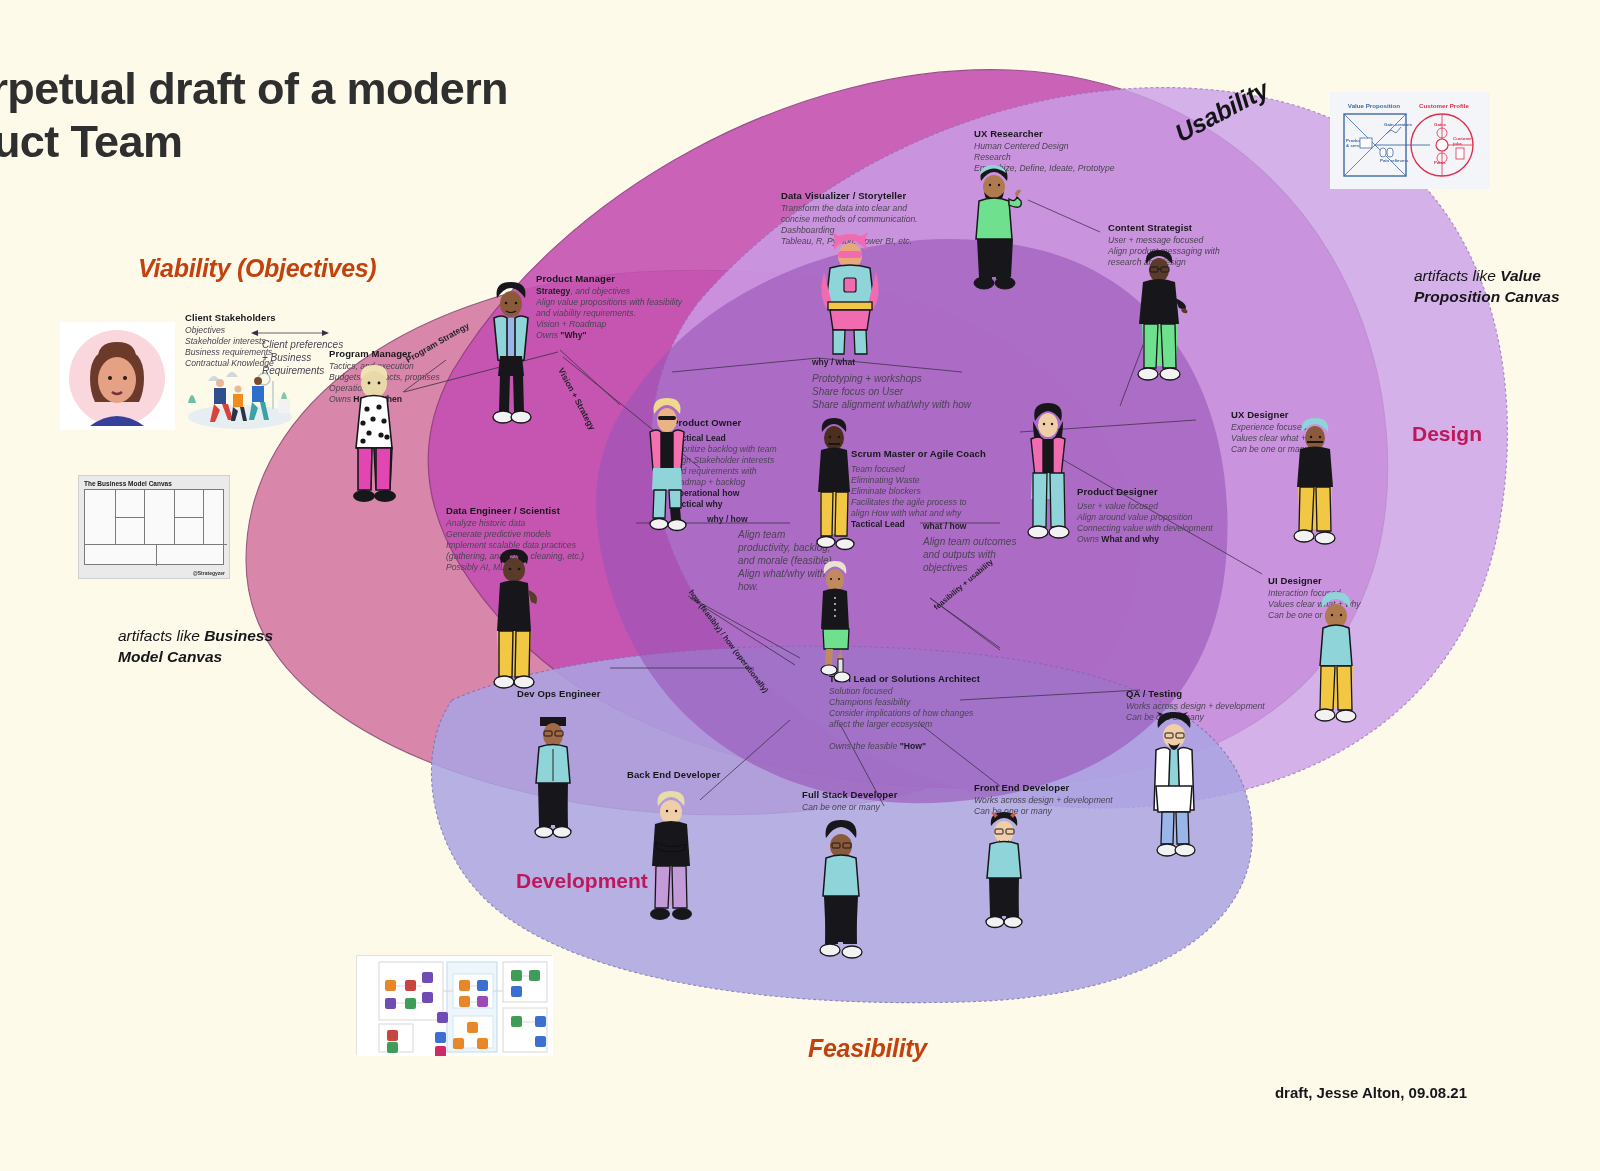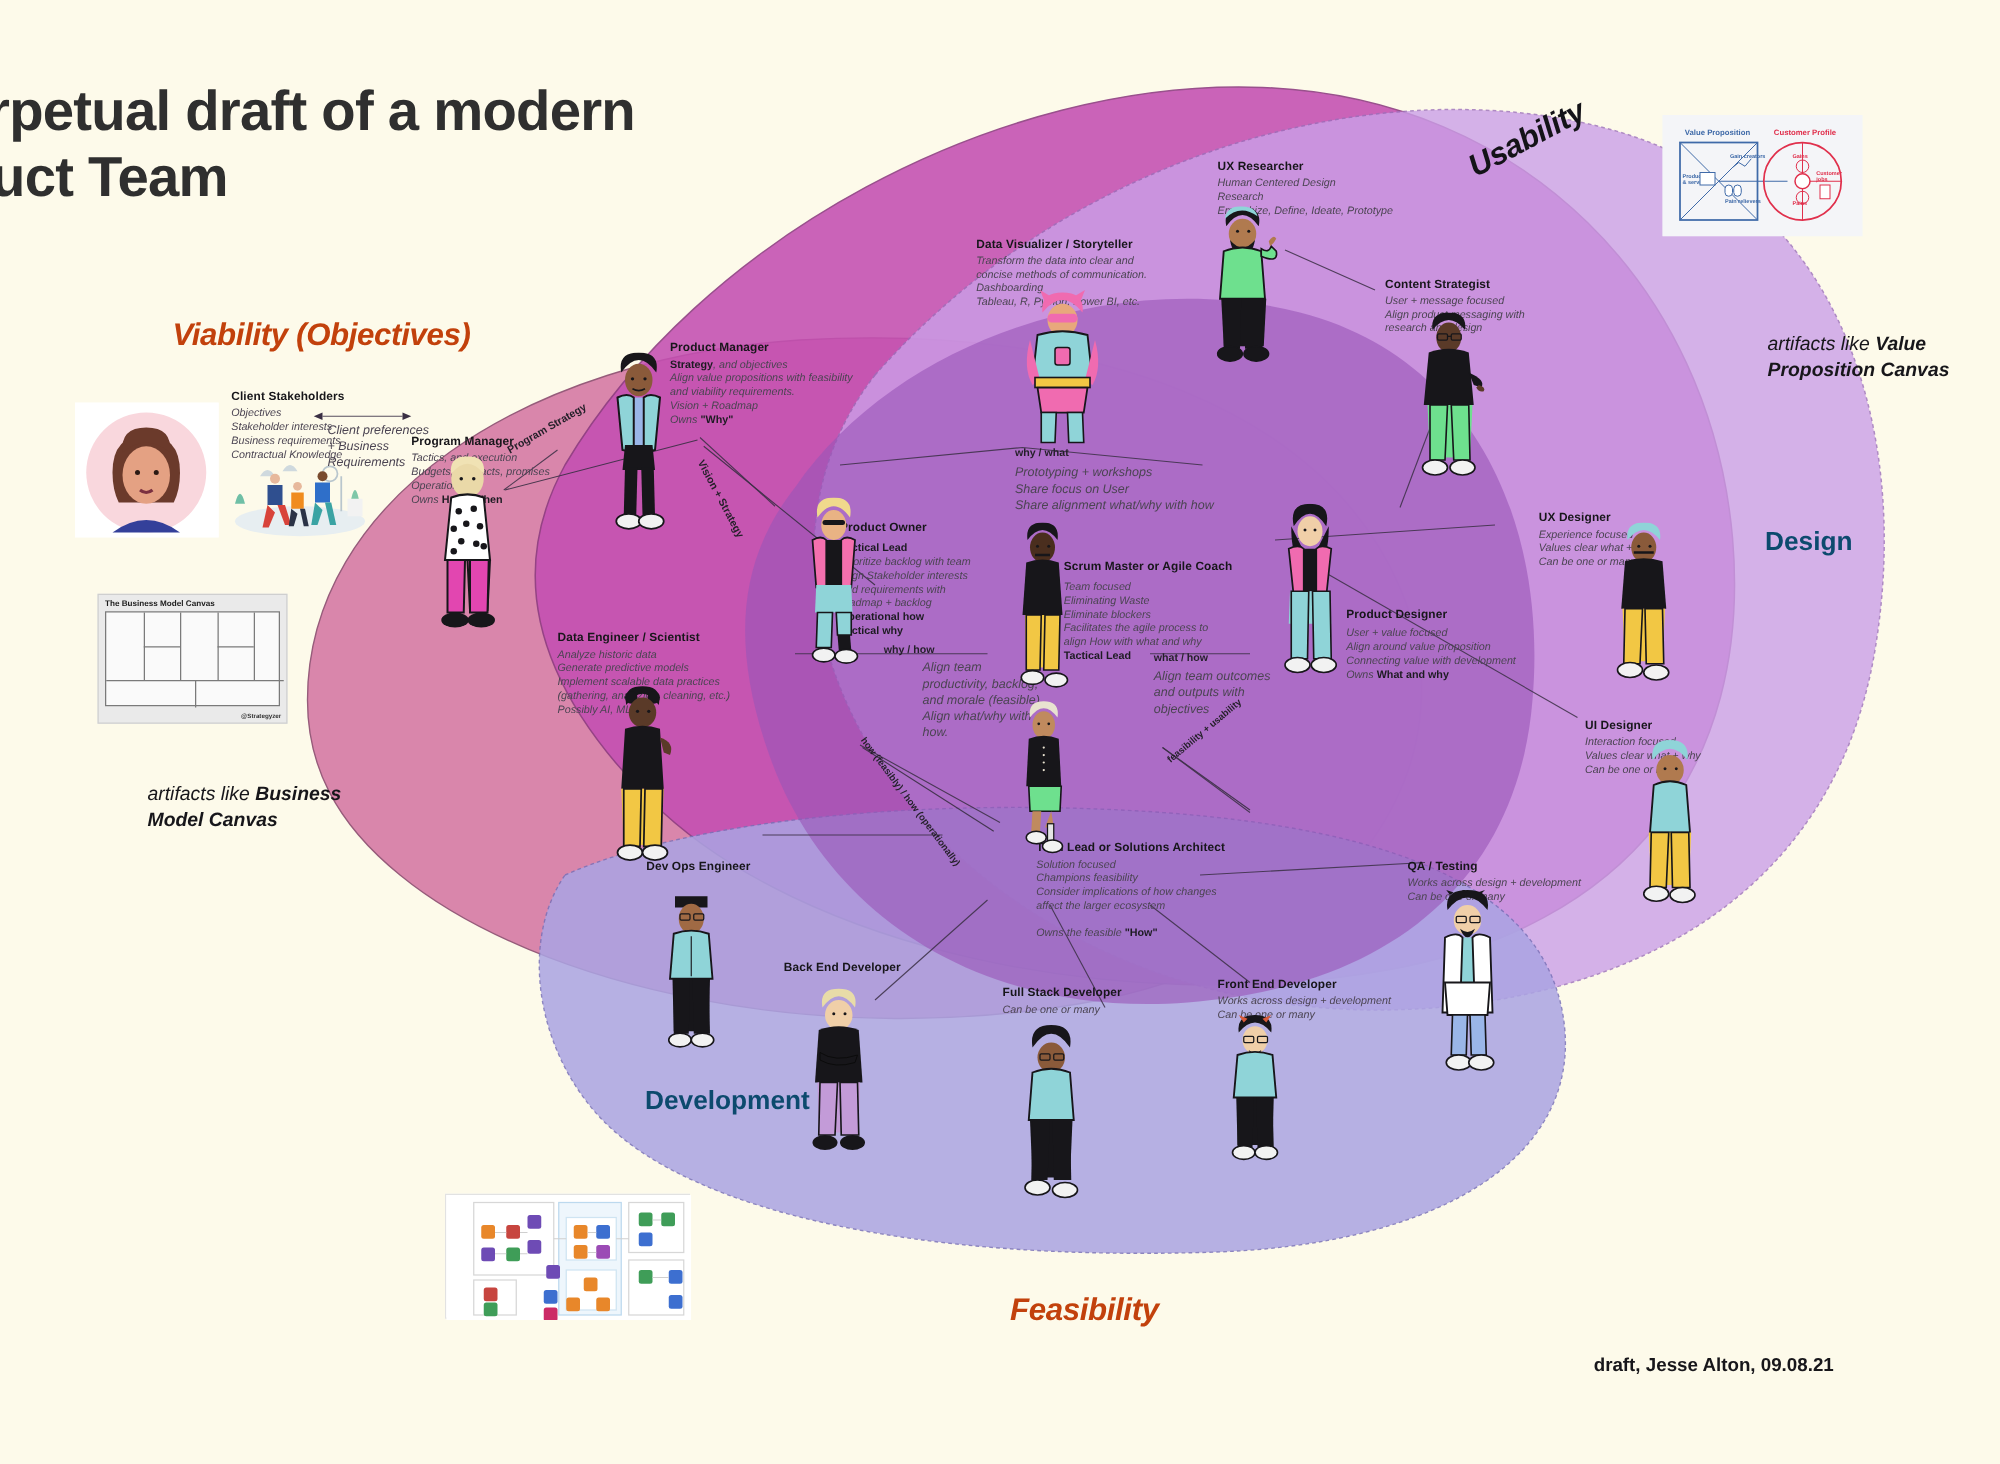--- a/index.html
+++ b/index.html
@@ -24,21 +24,21 @@
   .region-label {
     position: absolute; font-weight: 700; font-style: italic;
     font-size: 25px; color: #c2410c; letter-spacing: -0.3px;
   }
   .region-viability { left: 138px; top: 254px; }
   .region-usability { left: 1171px; top: 97px; transform: rotate(-28deg); color: #141318; }
   .region-feasibility { left: 808px; top: 1034px; }
 
   .inner-label {
     position: absolute; font-weight: 700; font-size: 21px;
-    color: #0c4a6e; line-height: 1.25;
+    color: #be185d; line-height: 1.25;
   }
   .lbl-research { left: 303px; top: 553px; width: 150px; }
   .lbl-design   { left: 1412px; top: 421px; }
   .lbl-dev      { left: 516px; top: 868px; }
 
   
   .role { position: absolute; }
   .role .r-title {
     font-size: 9.5px; font-weight: 700; color: #17161a;
     letter-spacing: 0.1px; line-height: 1.3; margin-bottom: 1px;

